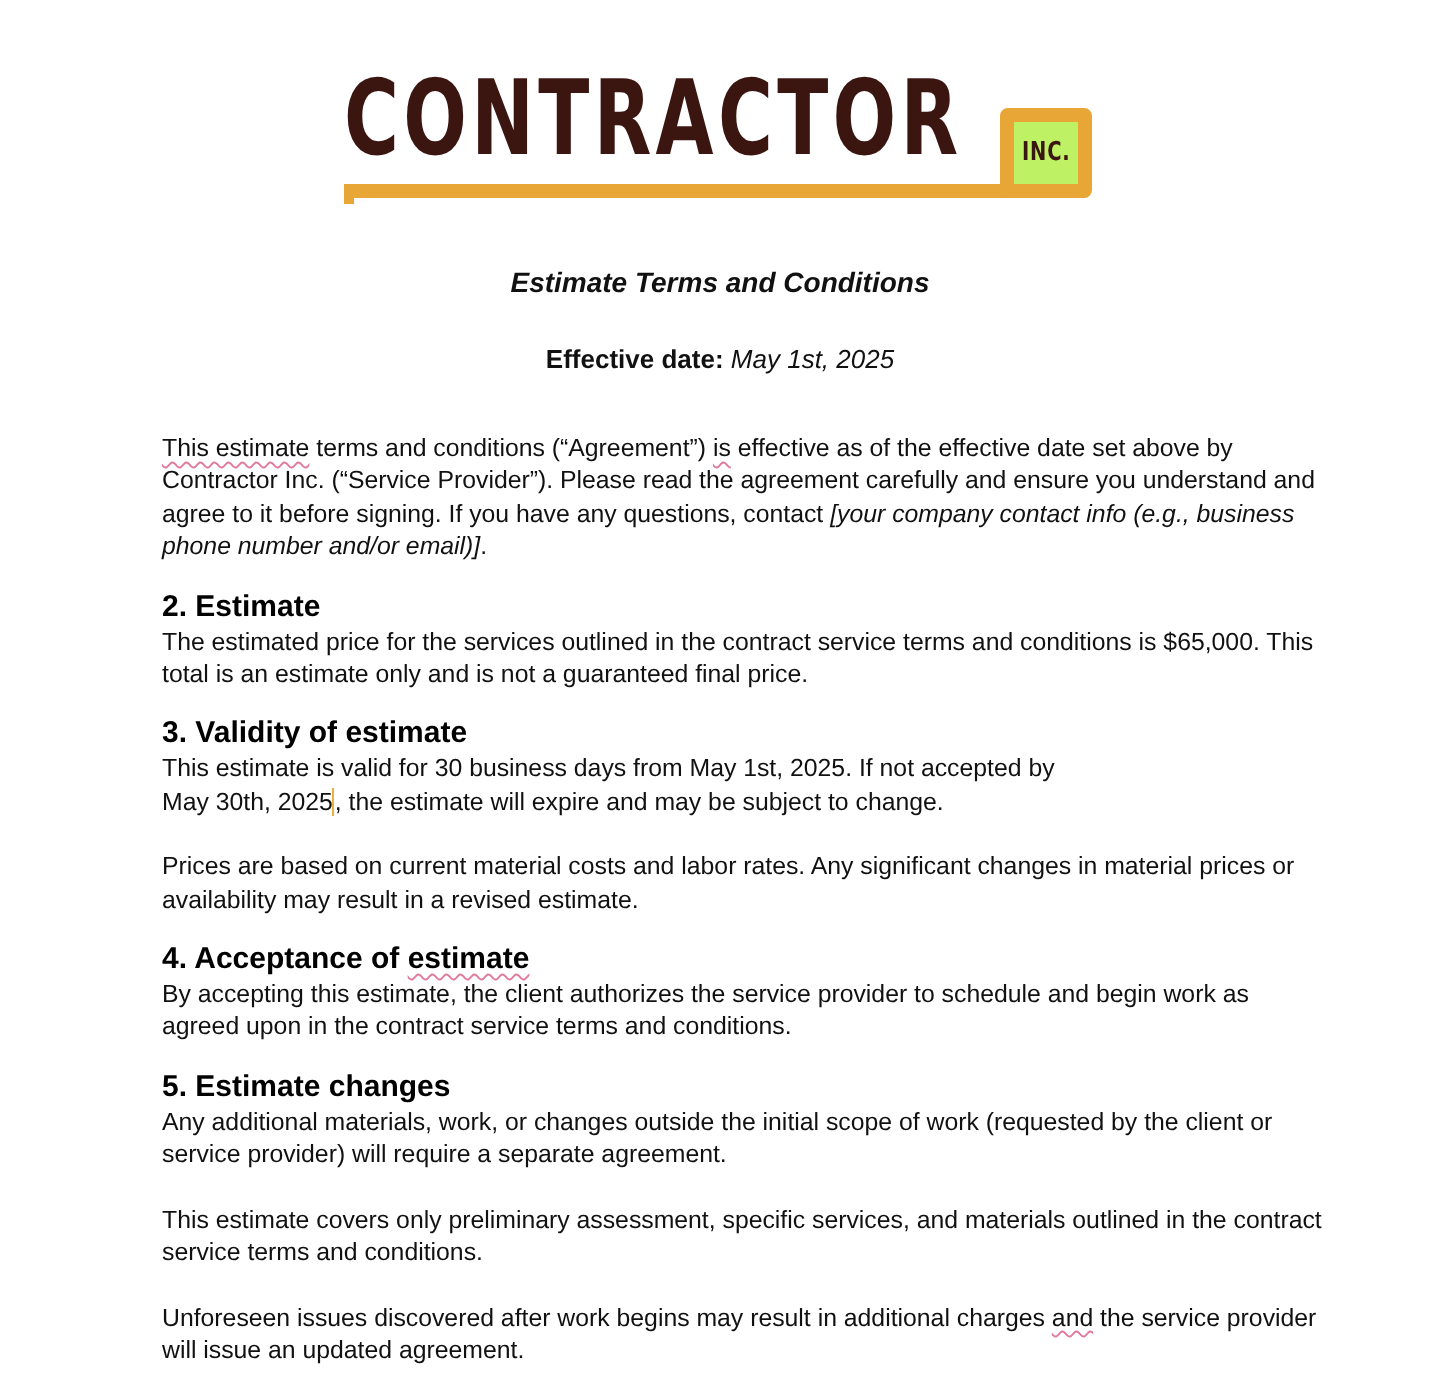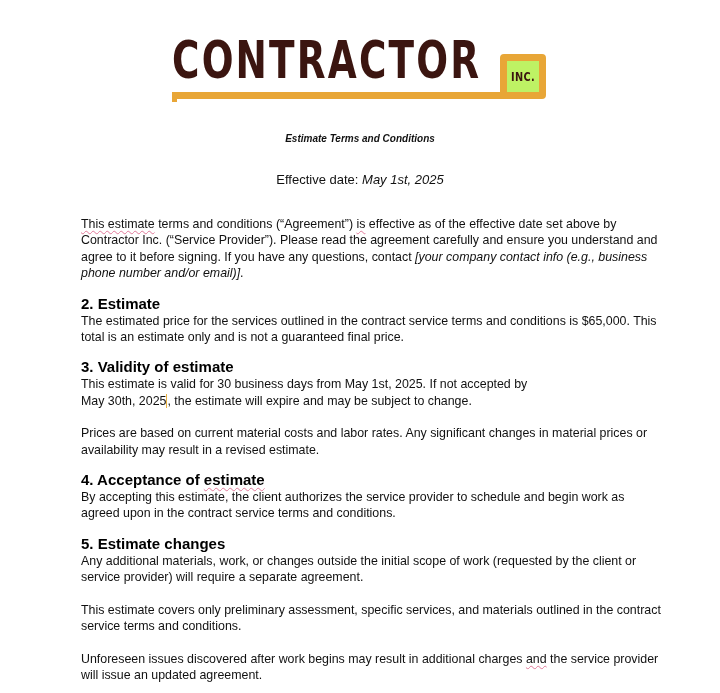--- a/index.html
+++ b/index.html
@@ -21,26 +21,26 @@
       border: 7px solid #e8a637; border-radius: 4px; background: #bef264;
       display: flex; align-items: center; justify-content: center;
     }
     .logo-inc {
       font-family: "DejaVu Sans", sans-serif; font-weight: bold; font-size: 13px;
       color: #3b1510; transform: scaleX(0.75); letter-spacing: 0.5px;
     }
 
     .doc-title {
       position: absolute; left: 0; width: 720px; top: 133px; text-align: center;
-      font-weight: bold; font-style: italic; font-size: 10px;
+      font-weight: bold; font-style: italic; font-size: 14px;
     }
     .eff-date {
       position: absolute; left: 0; width: 720px; top: 172px; text-align: center; font-size: 13px;
     }
-    .eff-date .lbl { font-weight: normal; }
+    .eff-date .lbl { font-weight: bold; }
     .eff-date .val { font-style: italic; }
 
     .content { position: absolute; left: 81px; top: 216px; width: 580px; }
     .section h2 { font-size: 15px; font-weight: bold; line-height: 18px; color: #000; }
     .section p { font-size: 12.4px; line-height: 16.4px; color: #111; }
     .section p + p { margin-top: 16px; }
     .section + .section { margin-top: 13px; }
     .spell { text-decoration: underline wavy #e07a9a; text-decoration-thickness: 1px; text-underline-offset: 2px; }
     .ital { font-style: italic; }
     .cursor { border-right: 1.5px solid #e8b040; }

